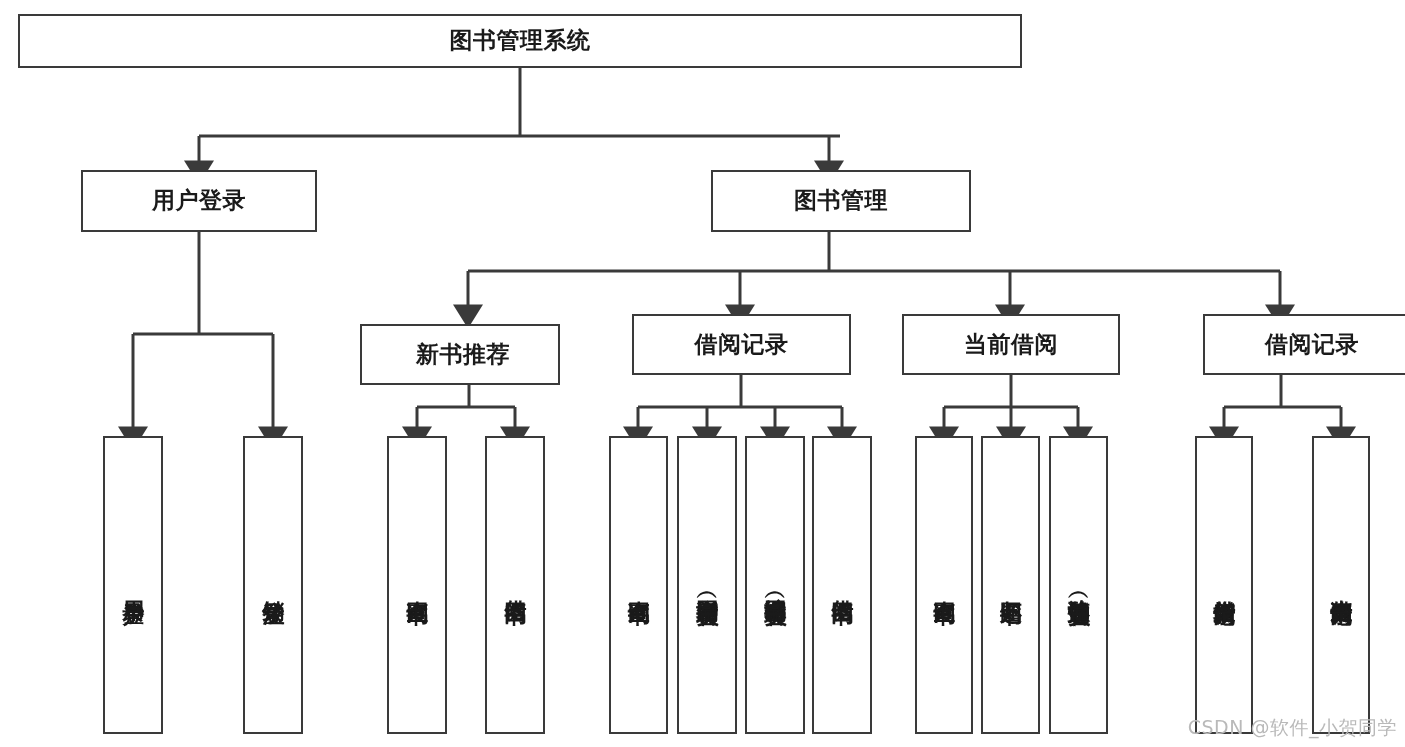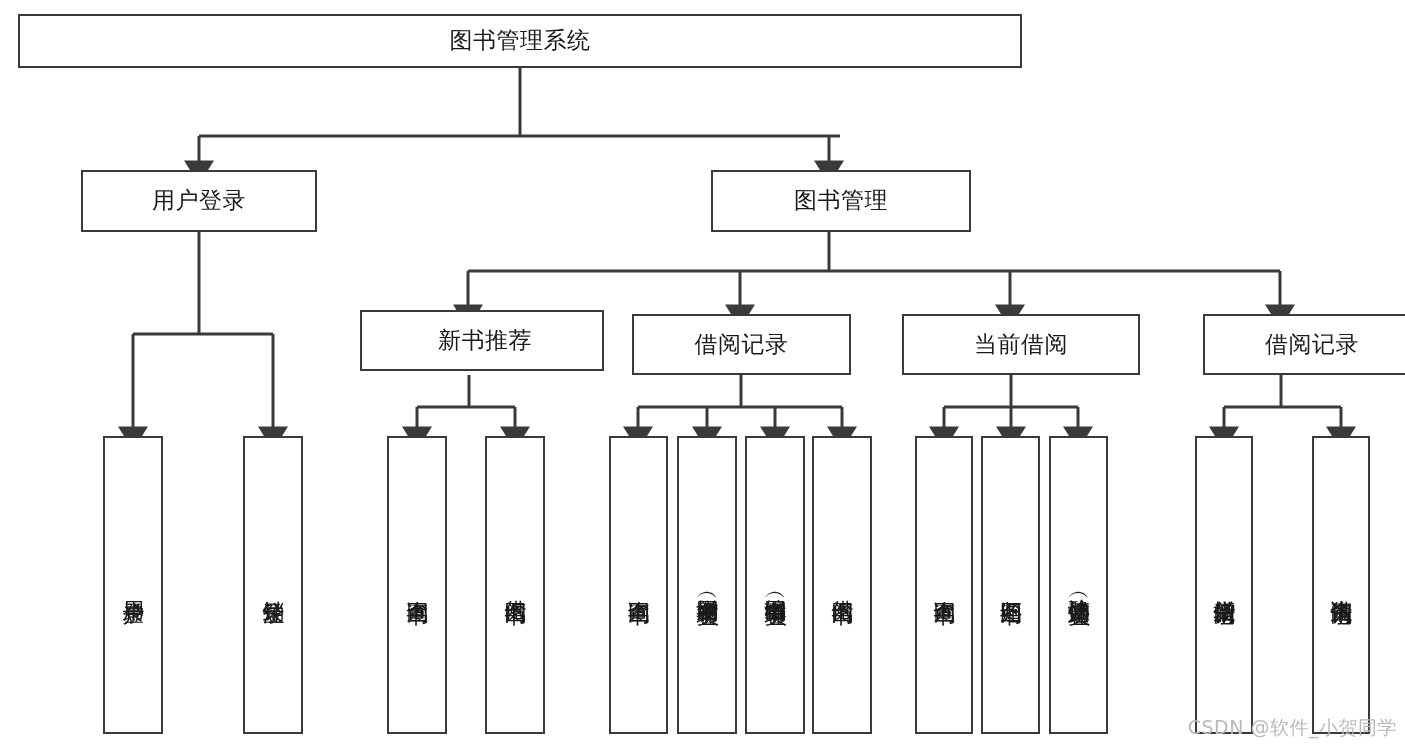--- a/index.html
+++ b/index.html
@@ -34,20 +34,21 @@
     justify-content: center;
     overflow: hidden;
   }
   .node-label {
     color: #1a1a1a;
     font-size: 23px;
     line-height: 1.18;
     letter-spacing: 0.5px;
     white-space: nowrap;
     text-align: center;
+    font-weight: bold;
   }
   .node-box.vertical .node-label {
     writing-mode: vertical-rl;
     text-orientation: upright;
     font-size: 22px;
     line-height: 1.22;
     letter-spacing: 1px;
     white-space: normal;
     max-height: 100%;
   }
@@ -122,27 +123,27 @@
   <div id="nodes-layer">
       <div class="node-box" style="left: 18px; top: 14px; width: 1004px; height: 54px;">
         <span class="node-label">图书管理系统</span>
       </div>
       <div class="node-box" style="left: 81px; top: 170px; width: 236px; height: 62px;">
         <span class="node-label">用户登录</span>
       </div>
       <div class="node-box" style="left: 711px; top: 170px; width: 260px; height: 62px;">
         <span class="node-label">图书管理</span>
       </div>
-      <div class="node-box" style="left: 360px; top: 310px; width: 244px; height: 61px; padding-left: 6px;">
+      <div class="node-box" style="left: 360px; top: 324px; width: 200px; height: 61px; padding-left: 6px;">
         <span class="node-label">新书推荐</span>
       </div>
       <div class="node-box" style="left: 632px; top: 314px; width: 219px; height: 61px;">
         <span class="node-label">借阅记录</span>
       </div>
-      <div class="node-box" style="left: 902px; top: 314px; width: 238px; height: 61px;">
+      <div class="node-box" style="left: 902px; top: 314px; width: 218px; height: 61px;">
         <span class="node-label">当前借阅</span>
       </div>
       <div class="node-box" style="left: 1172px; top: 314px; width: 218px; height: 61px; margin-left: 31px;">
         <span class="node-label">借阅记录</span>
       </div>
       <div class="node-box vertical" style="left: 103px; top: 436px; width: 60px; height: 298px;">
         <span class="node-label">用户登录</span>
       </div>
       <div class="node-box vertical" style="left: 243px; top: 436px; width: 60px; height: 298px;">
         <span class="node-label">注销登录</span>

